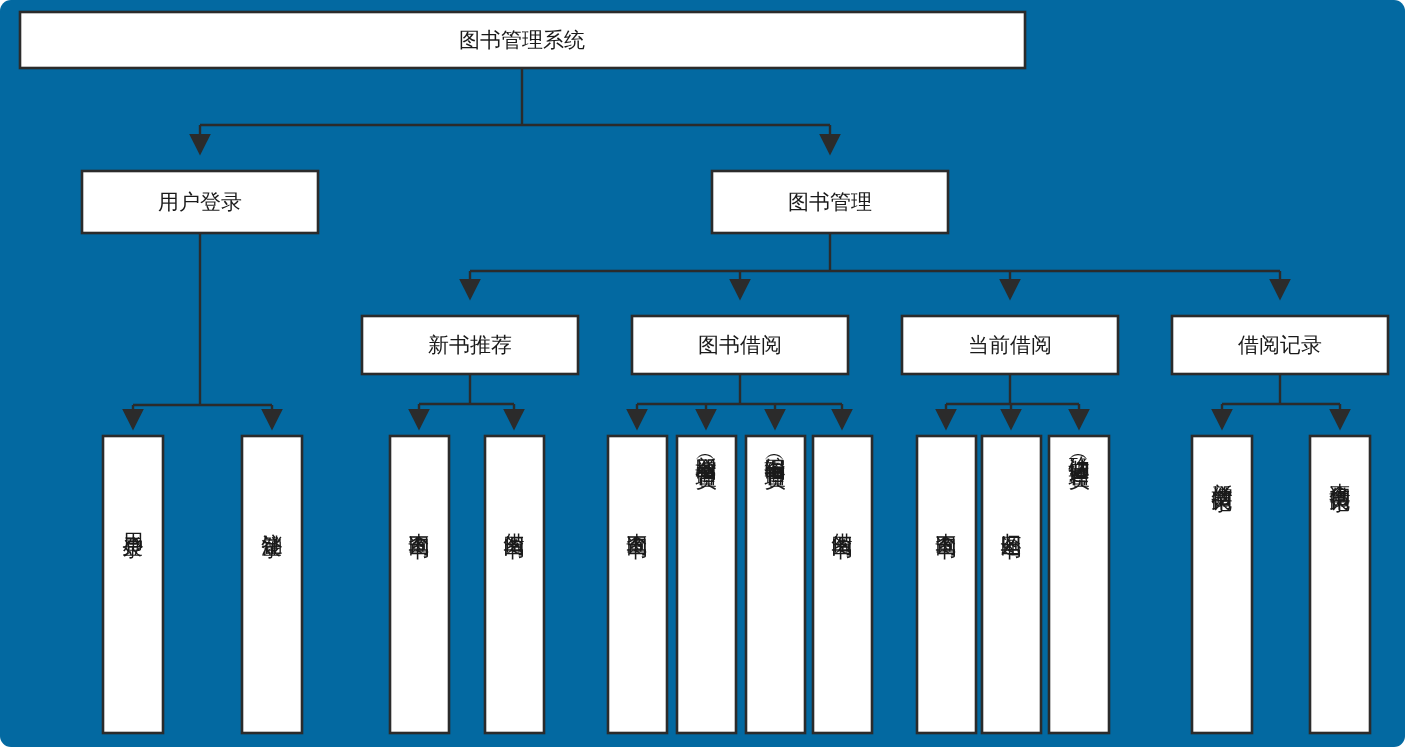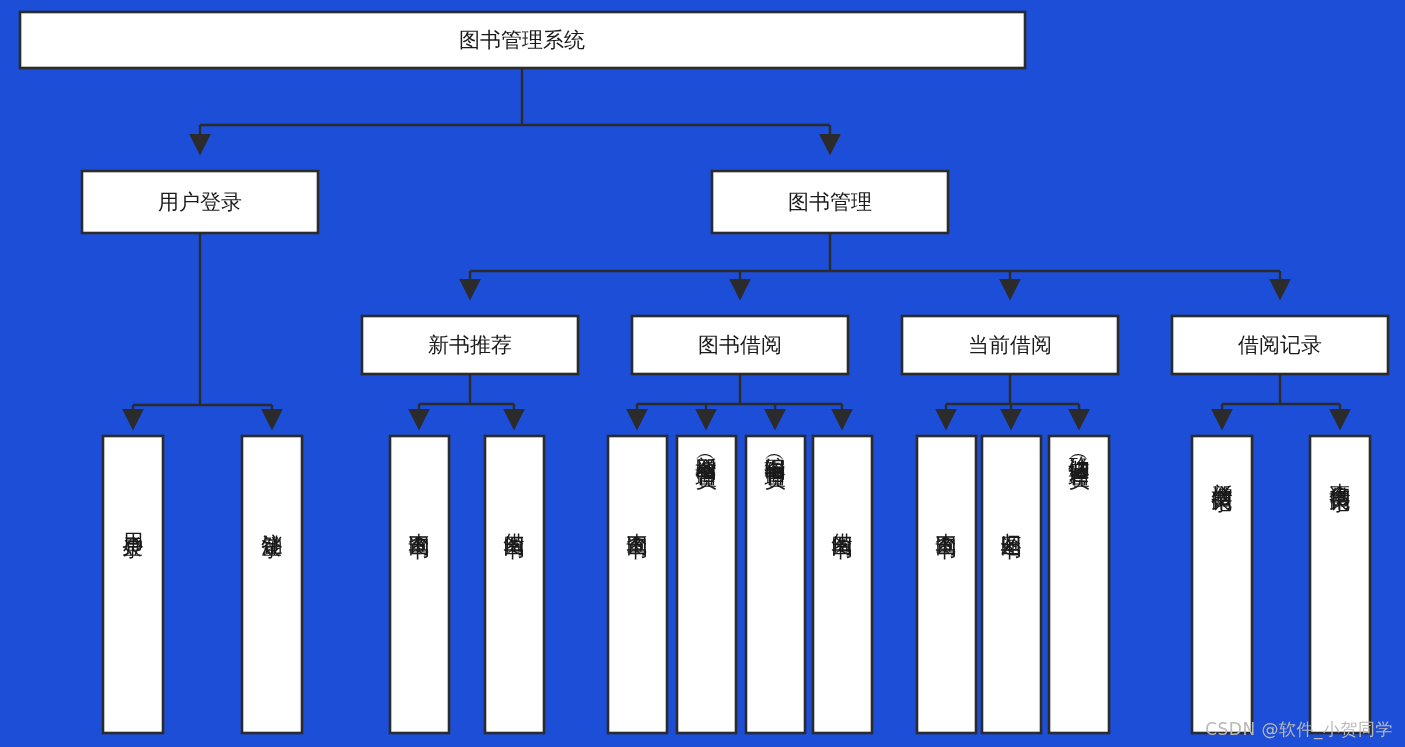--- a/index.html
+++ b/index.html
@@ -10,21 +10,22 @@
   body {
     width: 1405px;
     height: 747px;
     font-family: "DejaVu Sans", "Liberation Sans", sans-serif;
     overflow: hidden;
   }
   #diagram-root {
     position: relative;
     width: 1405px;
     height: 747px;
-    background: #1d4ed8;
+    background: #0369a1;
+    border-radius: 11px;
   }
   svg#flowchart {
     position: absolute;
     top: 0;
     left: 0;
     width: 1405px;
     height: 747px;
     display: block;
   }
   .node-box {
@@ -223,15 +224,14 @@
       <rect class="node-box" x="1192" y="436" width="60" height="297"></rect>
       <text class="node-label-v" x="1222" y="472">新增借阅记录</text>
     </g>
     <g>
       <rect class="node-box" x="1310" y="436" width="60" height="297"></rect>
       <text class="node-label-v" x="1340" y="472">查询借阅记录</text>
     </g>
 
   </svg>
 
-  <div class="watermark">CSDN @软件_小贺同学</div>
 
 </div>
 
 </body></html>

